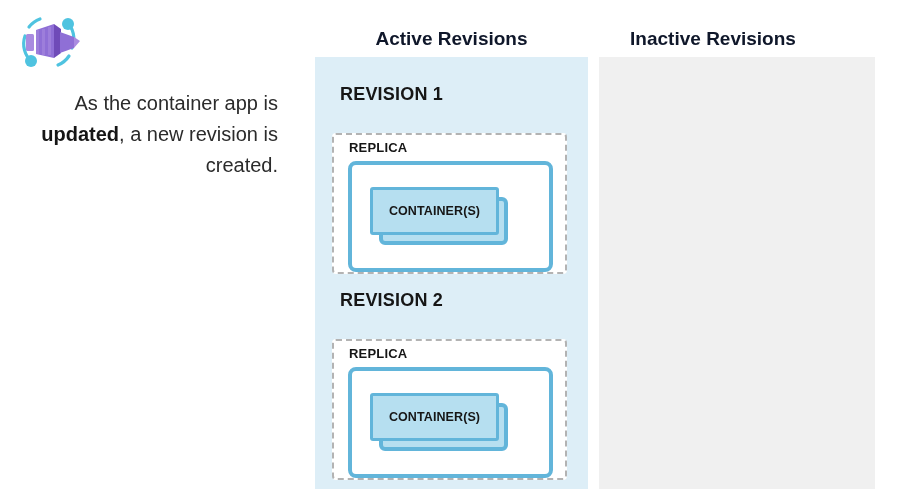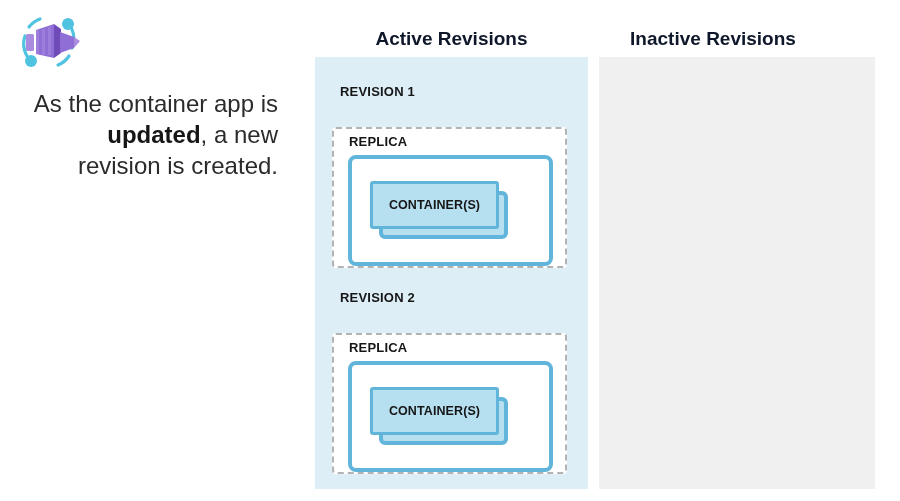--- a/index.html
+++ b/index.html
@@ -24,21 +24,21 @@
     width: 70px;
     height: 64px;
   }
 
   #caption {
     position: absolute;
     left: 18px;
     top: 88px;
     width: 260px;
     text-align: right;
-    font-size: 24px;
+    font-size: 20px;
     line-height: 31px;
     color: #2b2b2b;
     font-weight: 400;
   }
   #caption b { font-weight: 700; color: #161616; }
 
   
   .col-heading {
     position: absolute;
     top: 28px;
@@ -70,21 +70,21 @@
   
   .revision {
     position: absolute;
     left: 17px;
     width: 239px;
   }
   #revision-1 { top: 27px; }
   #revision-2 { top: 233px; }
 
   .revision-label {
-    font-size: 13px;
+    font-size: 18px;
     font-weight: 700;
     letter-spacing: 0.2px;
     color: #161616;
     margin: 0 0 7px 8px;
   }
 
   
   .replica-box {
     position: relative;
     width: 235px;

